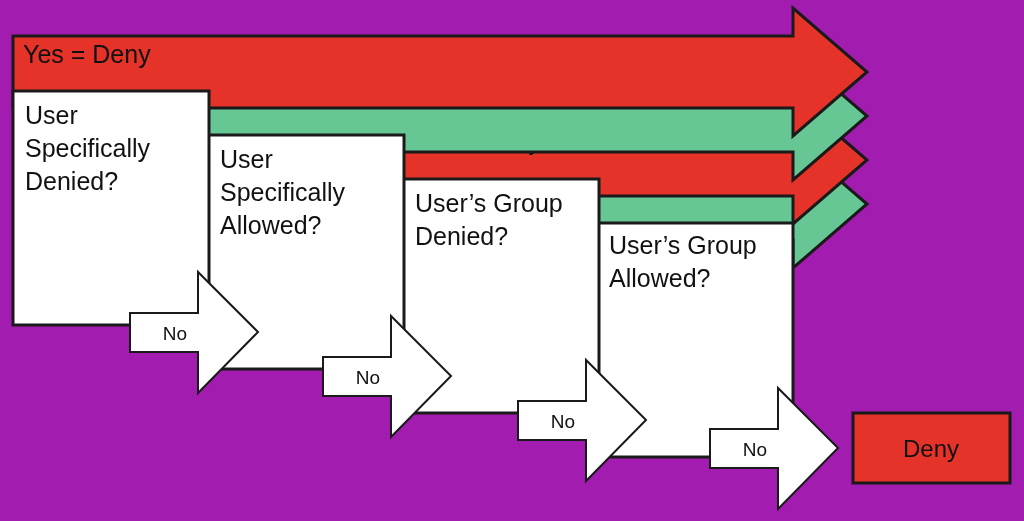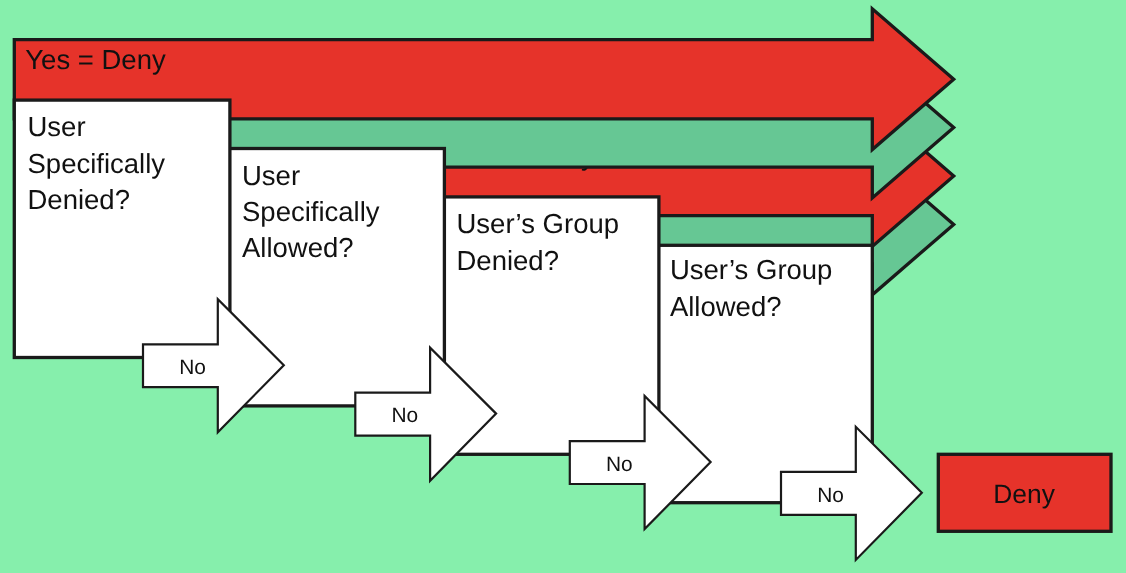--- a/index.html
+++ b/index.html
@@ -10,21 +10,21 @@
   body {
     width: 1024px;
     height: 521px;
     font-family: "Liberation Sans", sans-serif;
     overflow: hidden;
   }
   #flow-root {
     position: relative;
     width: 1024px;
     height: 521px;
-    background: #86efac;
+    background: #a21caf;
   }
   svg#flow-svg {
     position: absolute;
     left: 0;
     top: 0;
     width: 1024px;
     height: 521px;
   }
   .q-text {
     font-family: "Liberation Sans", sans-serif;

